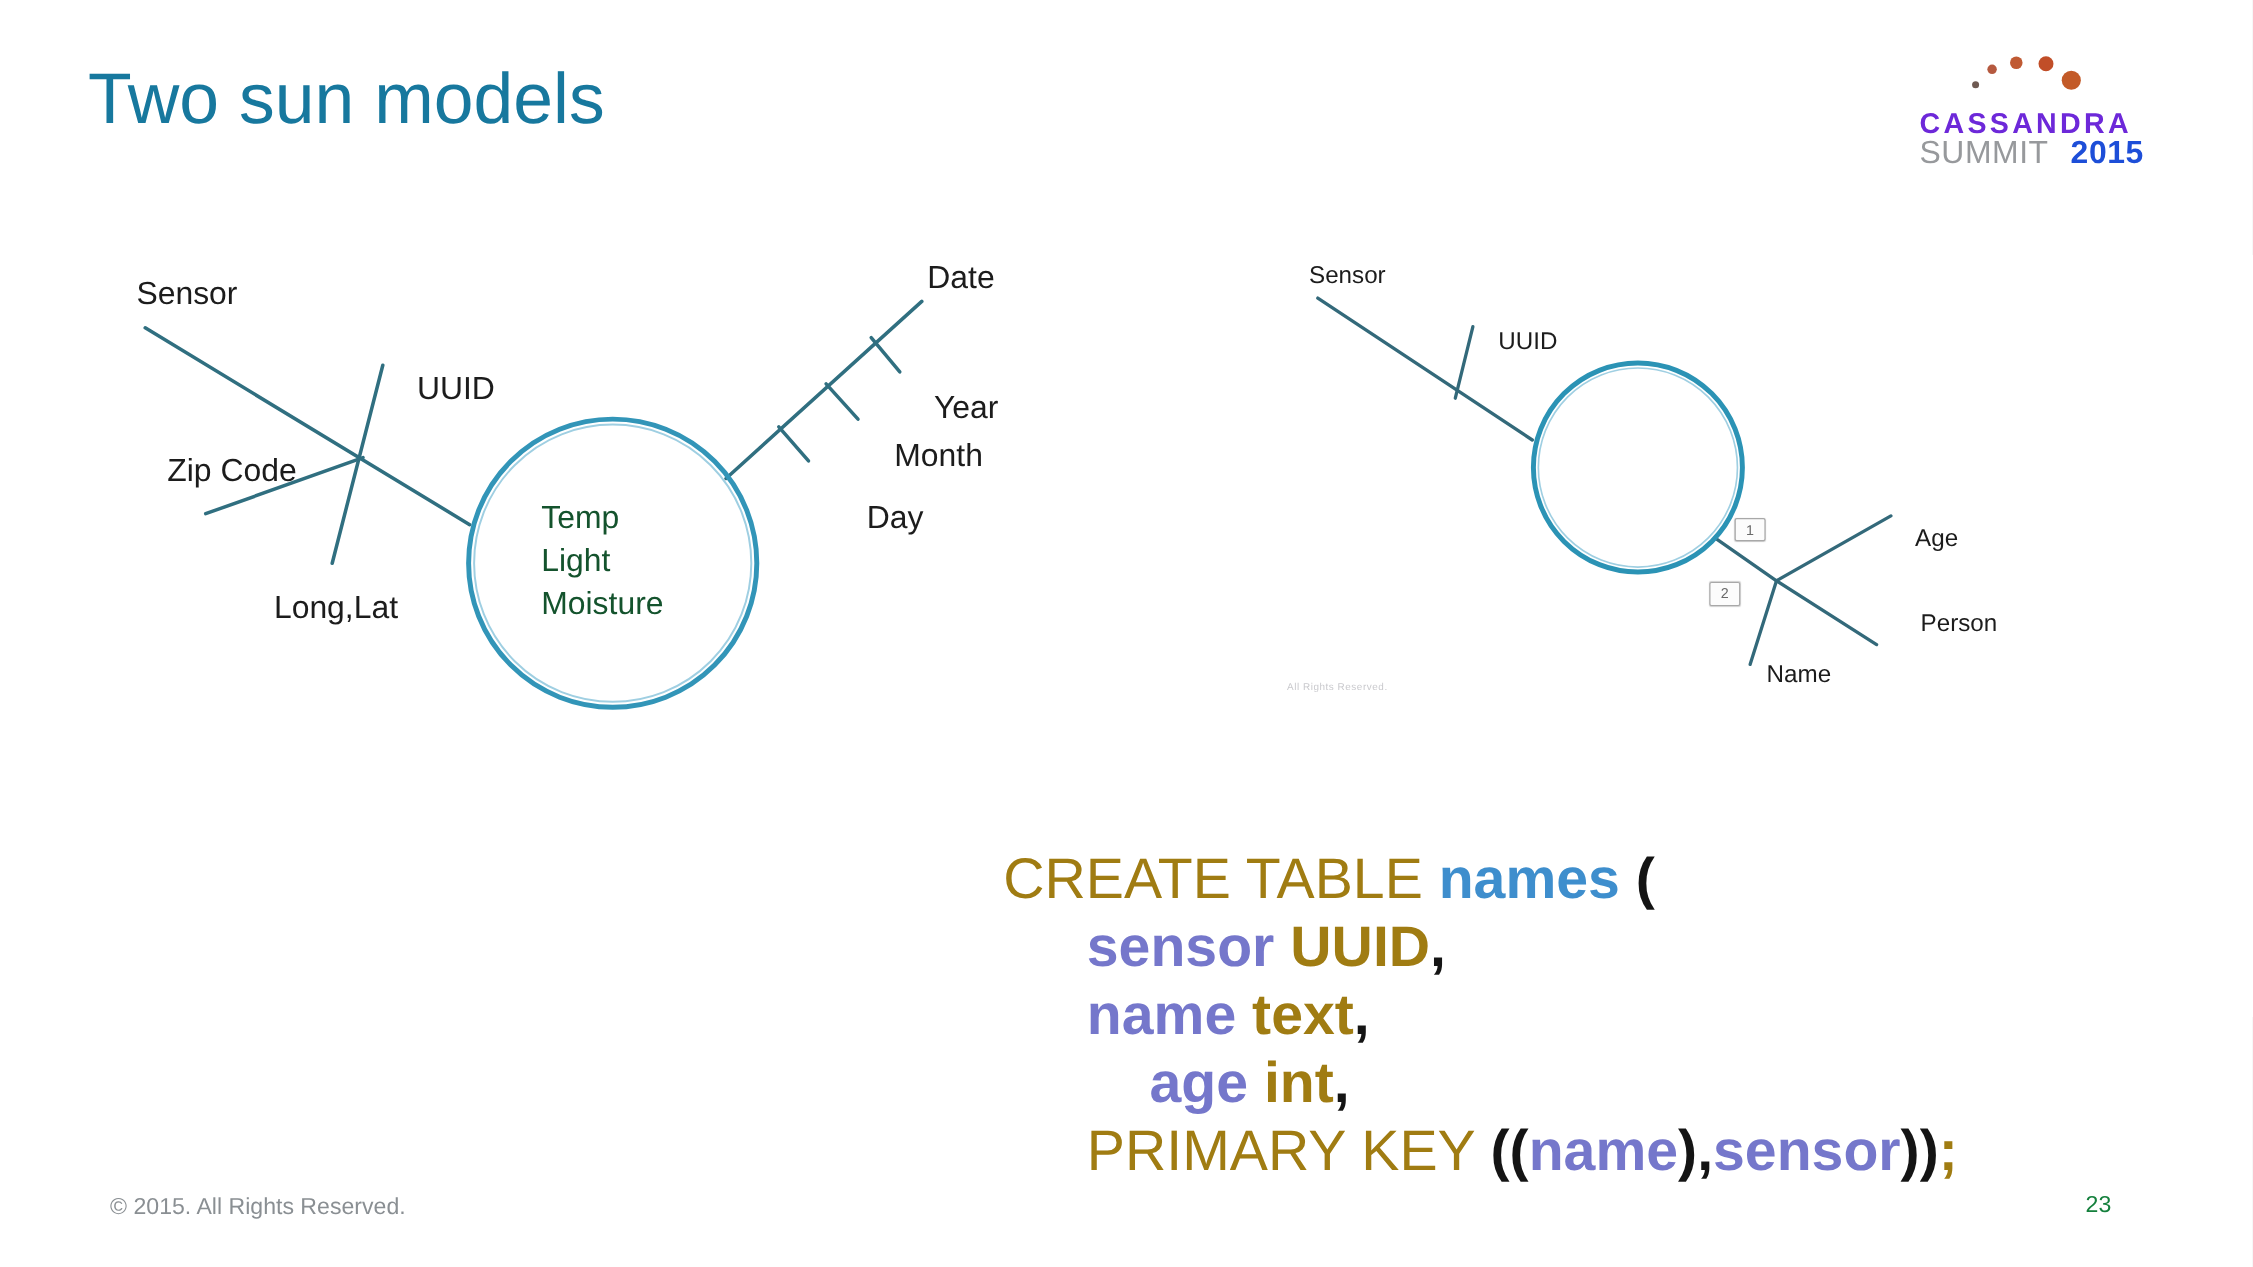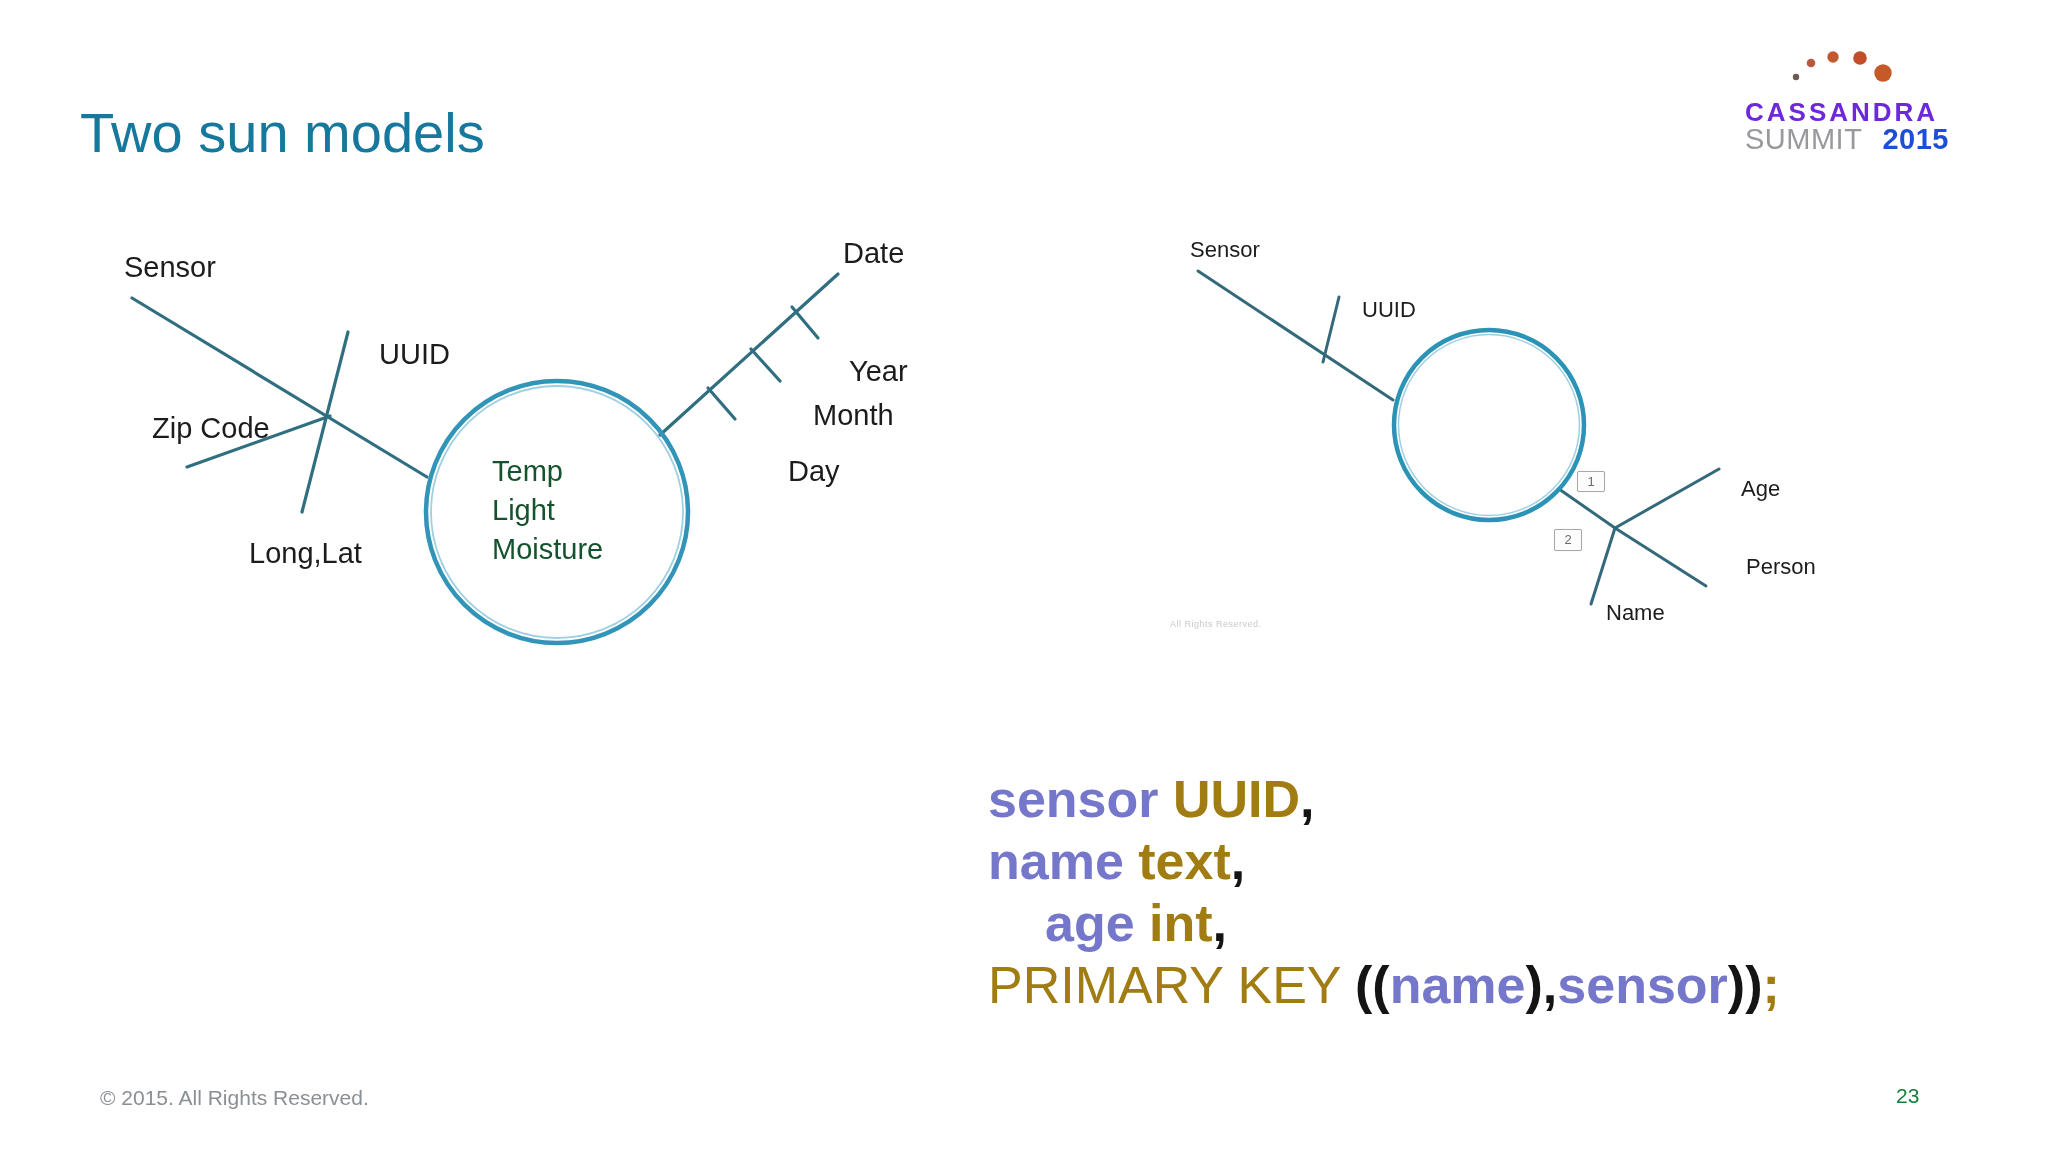--- a/index.html
+++ b/index.html
@@ -4,21 +4,21 @@
 <style>
   html,body { margin:0; padding:0; background:#e8e8e8; }
   .slide {
     position:relative; width:2048px; height:1152px;
     background:#ffffff; overflow:hidden;
     font-family:"Liberation Sans", sans-serif;
   }
   
   .title {
     position:absolute; left:80px; top:52px;
-    font-size:56px; font-weight:400; color:#17789E; letter-spacing:0px;margin-top:48px;
+    font-size:65px; font-weight:400; color:#17789E; letter-spacing:0px;
   }
   
   .logo-dots { position:absolute; left:1740px; top:38px; }
   .logo-brand {
     position:absolute; left:1745px; top:97px; width:200px;
     font-size:26px; font-weight:700; color:#6d28d9; letter-spacing:3px;
   }
   .logo-event {
     position:absolute; left:1745px; top:123px; width:210px;
     font-size:29px; font-weight:400; color:#97999C; letter-spacing:0.5px;
@@ -121,20 +121,21 @@
   <div class="dlabel-sm" style="left:1741px; top:476px;">Age</div>
   <div class="dlabel-sm" style="left:1746px; top:554px;">Person</div>
   <div class="dlabel-sm" style="left:1606px; top:600px;">Name</div>
 
   <div class="marker-box" style="left:1577px; top:471px; width:28px; height:21px; line-height:19px;">1</div>
   <div class="marker-box" style="left:1554px; top:529px; width:28px; height:22px; line-height:20px;">2</div>
 
   <div class="watermark">All Rights Reserved.</div>
 
   <div class="code">
+    <div class="code-line"><span class="kw">CREATE TABLE </span><span class="tbl">names</span><span class="pn"> (</span></div>
     <div class="code-line indent1"><span class="id">sensor</span><span class="typ"> UUID</span><span class="pn">,</span></div>
     <div class="code-line indent1"><span class="id">name</span><span class="typ"> text</span><span class="pn">,</span></div>
     <div class="code-line indent2"><span class="id">age</span><span class="typ"> int</span><span class="pn">,</span></div>
     <div class="code-line indent1"><span class="kw">PRIMARY KEY </span><span class="pn">((</span><span class="id">name</span><span class="pn">),</span><span class="id">sensor</span><span class="pn">))</span><span class="semi">;</span></div>
   </div>
 
   <div class="footer-copy">© 2015. All Rights Reserved.</div>
   <div class="footer-page">23</div>
 
 </div>

